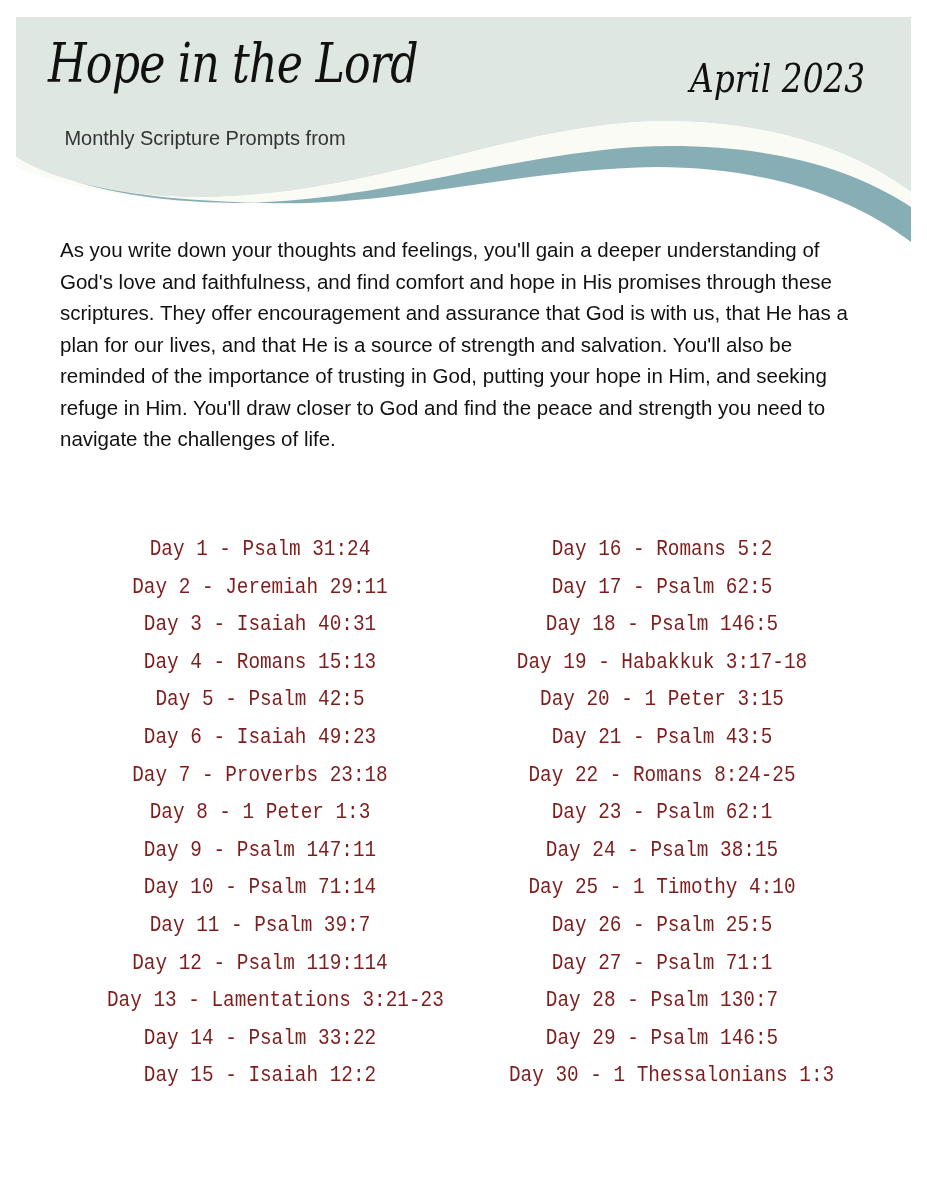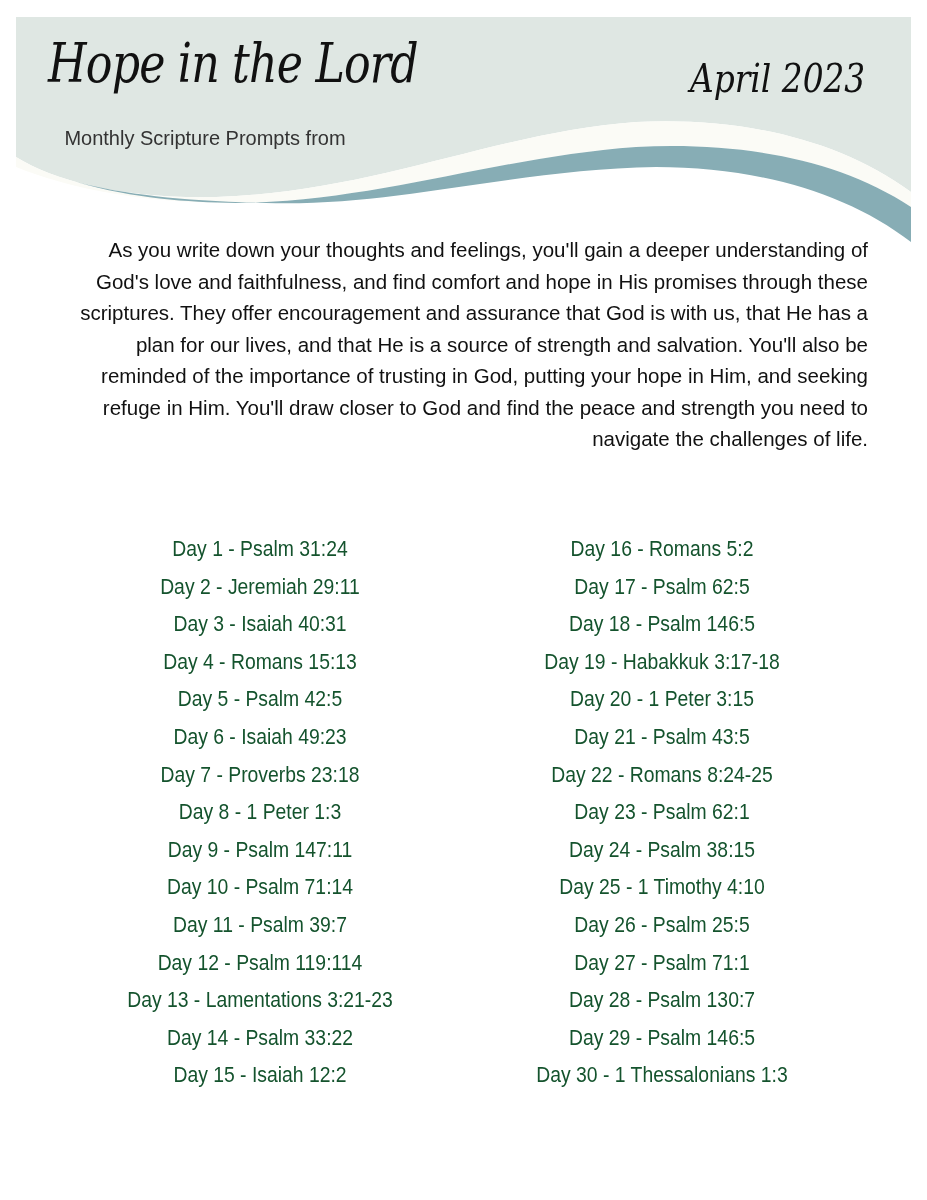--- a/index.html
+++ b/index.html
@@ -2,22 +2,22 @@
 <html><head>
 <meta charset="utf-8">
 <style>
   html, body { margin: 0; padding: 0; background: #ffffff; }
   body { width: 927px; height: 1200px; position: relative; overflow: hidden; font-family: "DejaVu Sans", sans-serif; color: #111; }
   .header-band { position: absolute; left: 16px; top: 17px; width: 895px; height: 225px; }
   .header-band svg { position: absolute; left: 0; top: 0; }
   .title { position: absolute; left: 48px; top: 32px; font-family: "DejaVu Serif", serif; font-style: italic; font-size: 54px; color: #111; letter-spacing: -1px; transform: scaleX(0.82); transform-origin: left top; }
   .month { position: absolute; left: 690px; top: 55px; font-family: "DejaVu Serif", serif; font-style: italic; font-size: 40px; color: #111; transform: scaleX(0.82); transform-origin: left top; }
   .subtitle { position: absolute; left: 40px; top: 126px; width: 330px; text-align: center; font-family: "Liberation Sans", sans-serif; font-size: 20px; line-height: 25px; color: #333; }
-  .intro { position: absolute; left: 60px; top: 234px; width: 808px; text-align: right; font-family: "Liberation Sans", sans-serif; font-size: 20.5px; line-height: 31.5px; color: #111; }
-  .col { position: absolute; top: 531px; text-align: center; font-family: Liberation Sans, sans-serif; font-size: 21.5px; color: #14532d; }
+  .intro { position: absolute; left: 60px; top: 234px; width: 808px; text-align: left; font-family: "Liberation Sans", sans-serif; font-size: 20.5px; line-height: 31.5px; color: #111; }
+  .col { position: absolute; top: 531px; text-align: center; font-family: Liberation Mono, monospace; font-size: 21.5px; color: #7f1d1d; }
   .col div { height: 37.6px; line-height: 37.6px; white-space: nowrap; transform: scaleX(0.9); }
   .col-left { left: 90px; width: 340px; }
   .col-right { left: 492px; width: 340px; }
 </style>
 </head>
 <body>
 
 <div class="header-band">
   <svg width="895" height="225" viewBox="0 0 895 225">
     <path d="M0 0 H895 V175 C820 120 720 100 620 105 C480 115 360 175 200 180 C110 182 40 165 0 140 Z" fill="#dfe7e3"></path>

